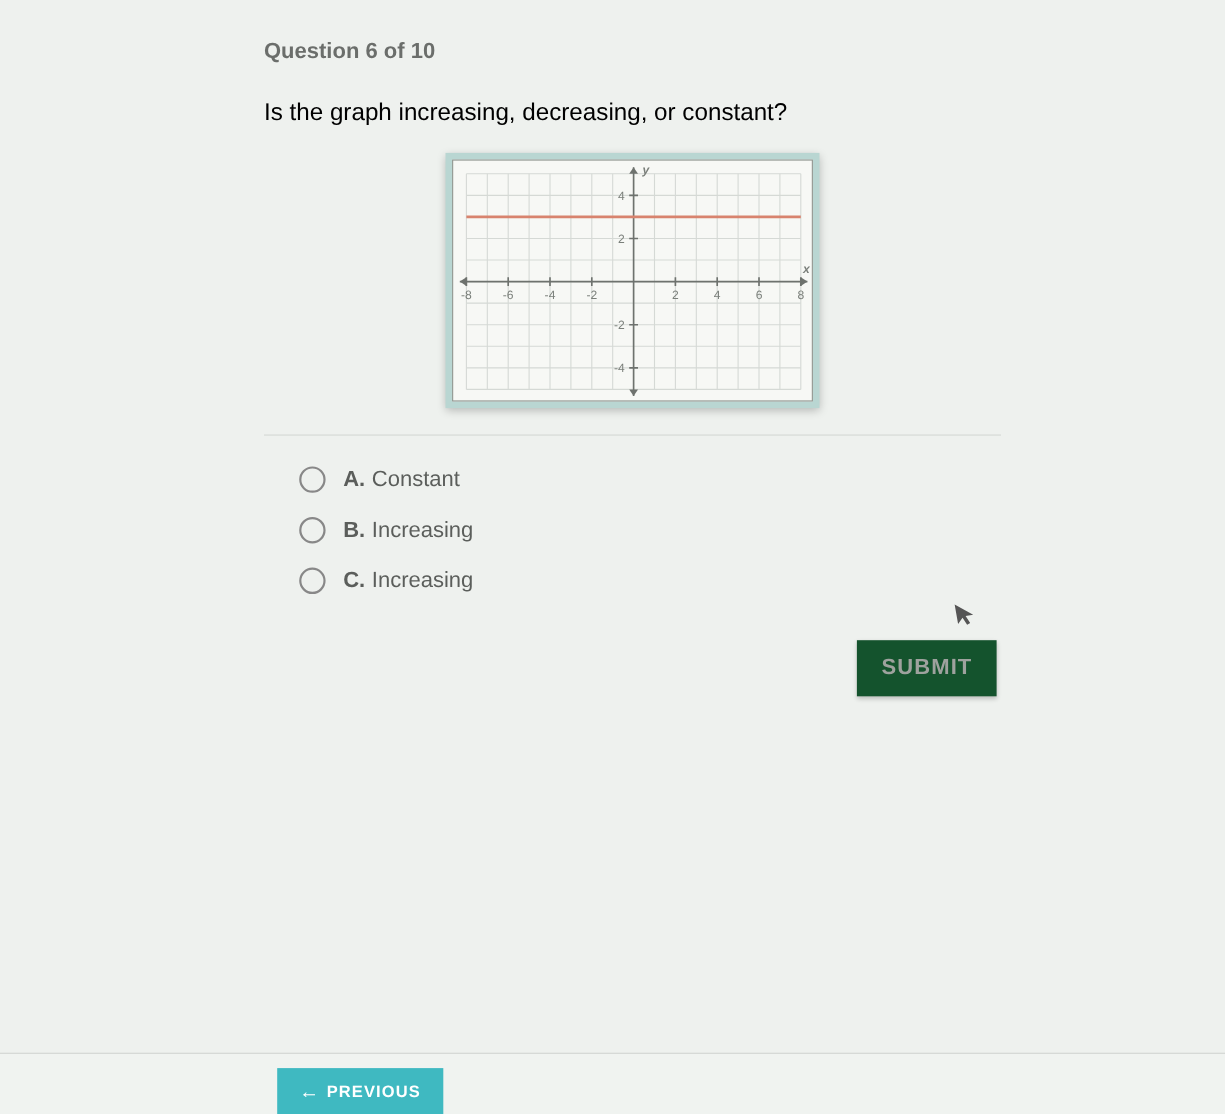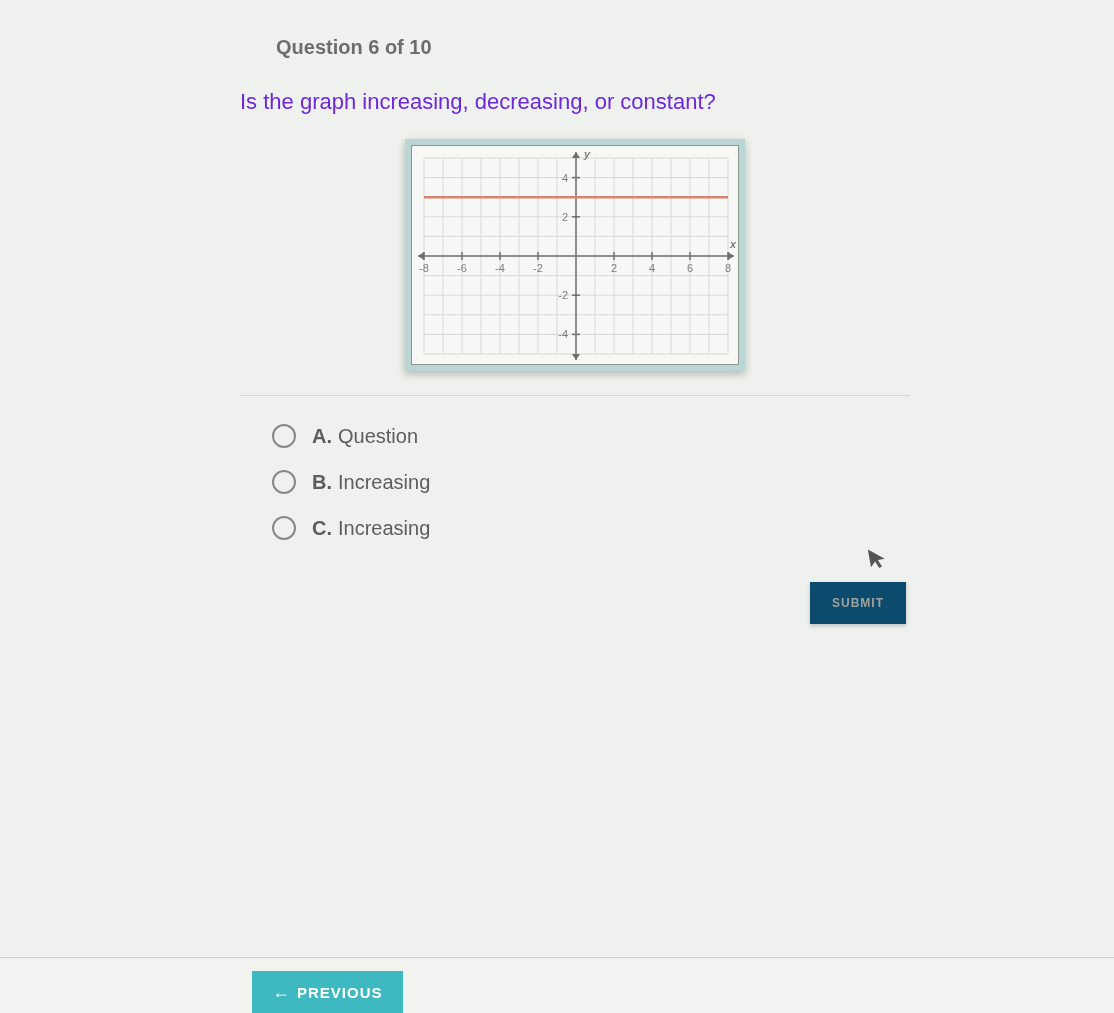--- a/index.html
+++ b/index.html
@@ -14,25 +14,24 @@
   }
   .content {
     padding: 36px 0 0 240px;
     width: 910px;
   }
   .q-header {
     font-weight: bold;
     font-size: 20px;
     color: #6b6e6b;
     margin-bottom: 30px;
-    margin-left: 36px;
   }
   .q-text {
     font-size: 22px;
-    color: #6d28d9;
+    color: #000000;
     margin-bottom: 24px;
   }
   .graph-wrap {
     margin: 0 auto 24px auto;
     width: 340px;
     background: #b9d6d2;
     padding: 6px;
     box-shadow: 0 3px 8px rgba(0,0,0,0.25);
   }
   .graph-inner {
@@ -60,27 +59,27 @@
     height: 24px;
     border: 2px solid #888;
     border-radius: 50%;
     margin-right: 16px;
     flex: 0 0 24px;
   }
   .opt-letter { font-weight: bold; margin-right: 6px; }
   .submit-btn {
     float: right;
     margin: 20px 4px 0 0;
-    background: #0c4a6e;
+    background: #14532d;
     color: #9ea29e;
     font-weight: bold;
     letter-spacing: 1px;
     border: none;
     padding: 14px 22px;
-    font-size: 12px;
+    font-size: 20px;
     cursor: pointer;
     box-shadow: 0 2px 4px rgba(0,0,0,0.2);
   }
   .footer {
     position: absolute;
     left: 0;
     right: 0;
     bottom: 0;
     height: 56px;
     border-top: 1px solid #d0d3d0;
@@ -190,21 +189,21 @@
         </svg>
     </div>
   </div>
 
   <hr class="divider">
 
   <div id="options">
       <div class="option">
         <span class="radio"></span>
         <span class="opt-letter">A.</span>
-        <span>Question</span>
+        <span>Constant</span>
       </div>
       <div class="option">
         <span class="radio"></span>
         <span class="opt-letter">B.</span>
         <span>Increasing</span>
       </div>
       <div class="option">
         <span class="radio"></span>
         <span class="opt-letter">C.</span>
         <span>Increasing</span>

